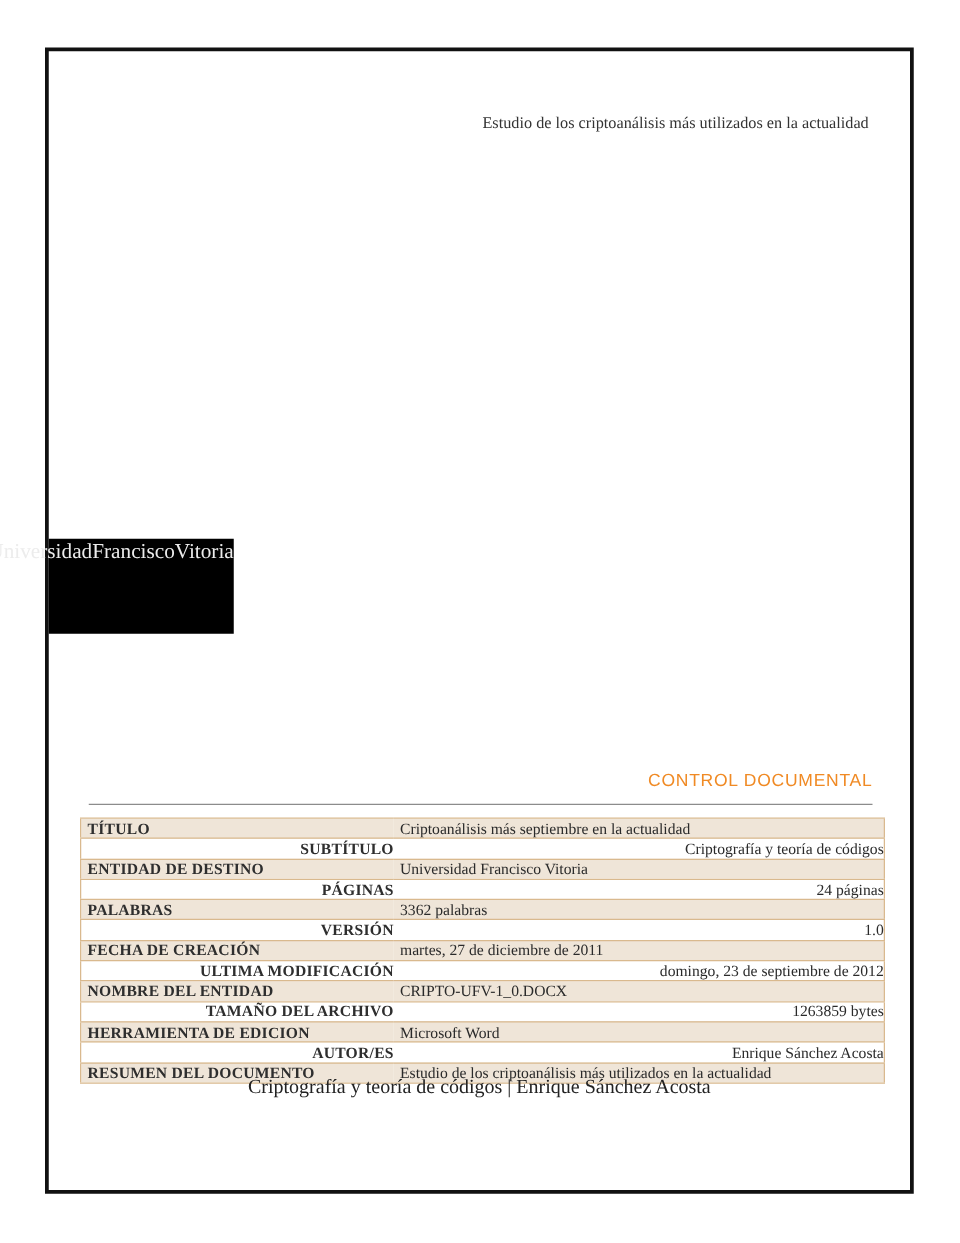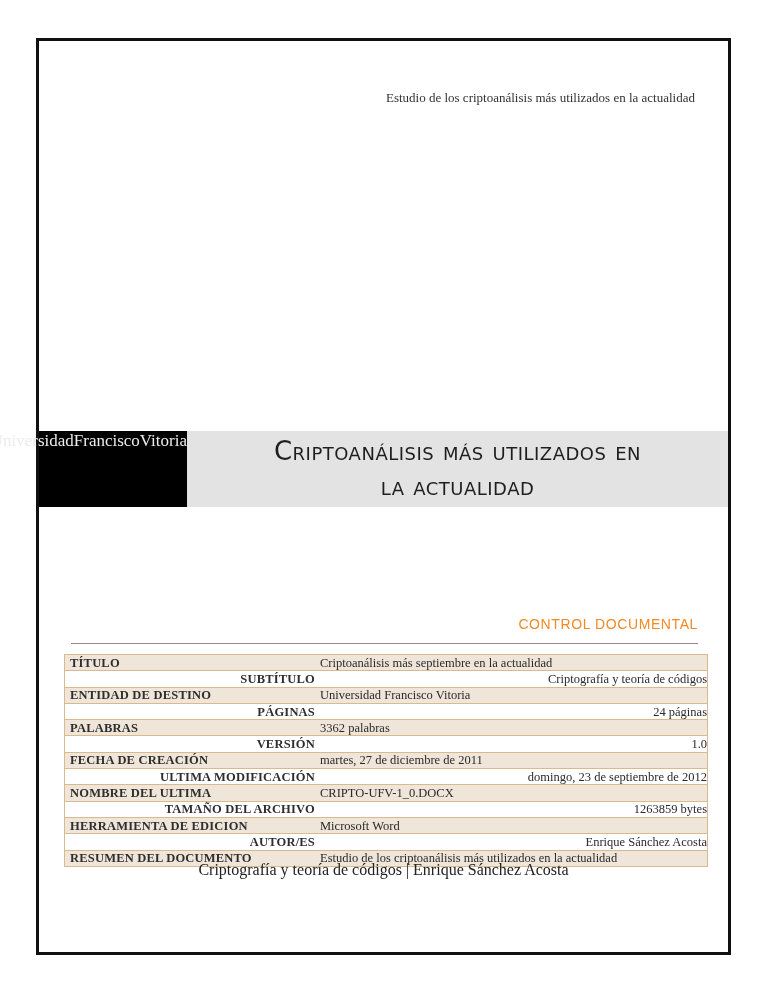--- a/index.html
+++ b/index.html
@@ -62,24 +62,20 @@
 <div class="page-frame">
 
   <div class="header-text">Estudio de los criptoanálisis más utilizados en la actualidad</div>
 
   <div class="univ-box">
     <div>Universidad</div>
     <div>Francisco</div>
     <div>Vitoria</div>
   </div>
 
-  <div class="title-band">
-    <div class="title-line">Criptoanálisis más utilizados en</div>
-    <div class="title-line">la actualidad</div>
-  </div>
 
   <div class="control-heading">CONTROL DOCUMENTAL</div>
   <div class="rule"></div>
 
   <table class="doc-table">
     <tbody>
       <tr class="shade">
         <td class="label">TÍTULO</td>
         <td>Criptoanálisis más septiembre en la actualidad</td>
       </tr>
@@ -105,21 +101,21 @@
       </tr>
       <tr class="shade">
         <td class="label">FECHA DE CREACIÓN</td>
         <td>martes, 27 de diciembre de 2011</td>
       </tr>
       <tr class="plain">
         <td class="label">ULTIMA MODIFICACIÓN</td>
         <td>domingo, 23 de septiembre de 2012</td>
       </tr>
       <tr class="shade">
-        <td class="label">NOMBRE DEL ULTIMA</td>
+        <td class="label">NOMBRE DEL ENTIDAD</td>
         <td>CRIPTO-UFV-1_0.DOCX</td>
       </tr>
       <tr class="plain">
         <td class="label">TAMAÑO DEL ARCHIVO</td>
         <td>1263859 bytes</td>
       </tr>
       <tr class="shade">
         <td class="label">HERRAMIENTA DE EDICION</td>
         <td>Microsoft Word</td>
       </tr>

